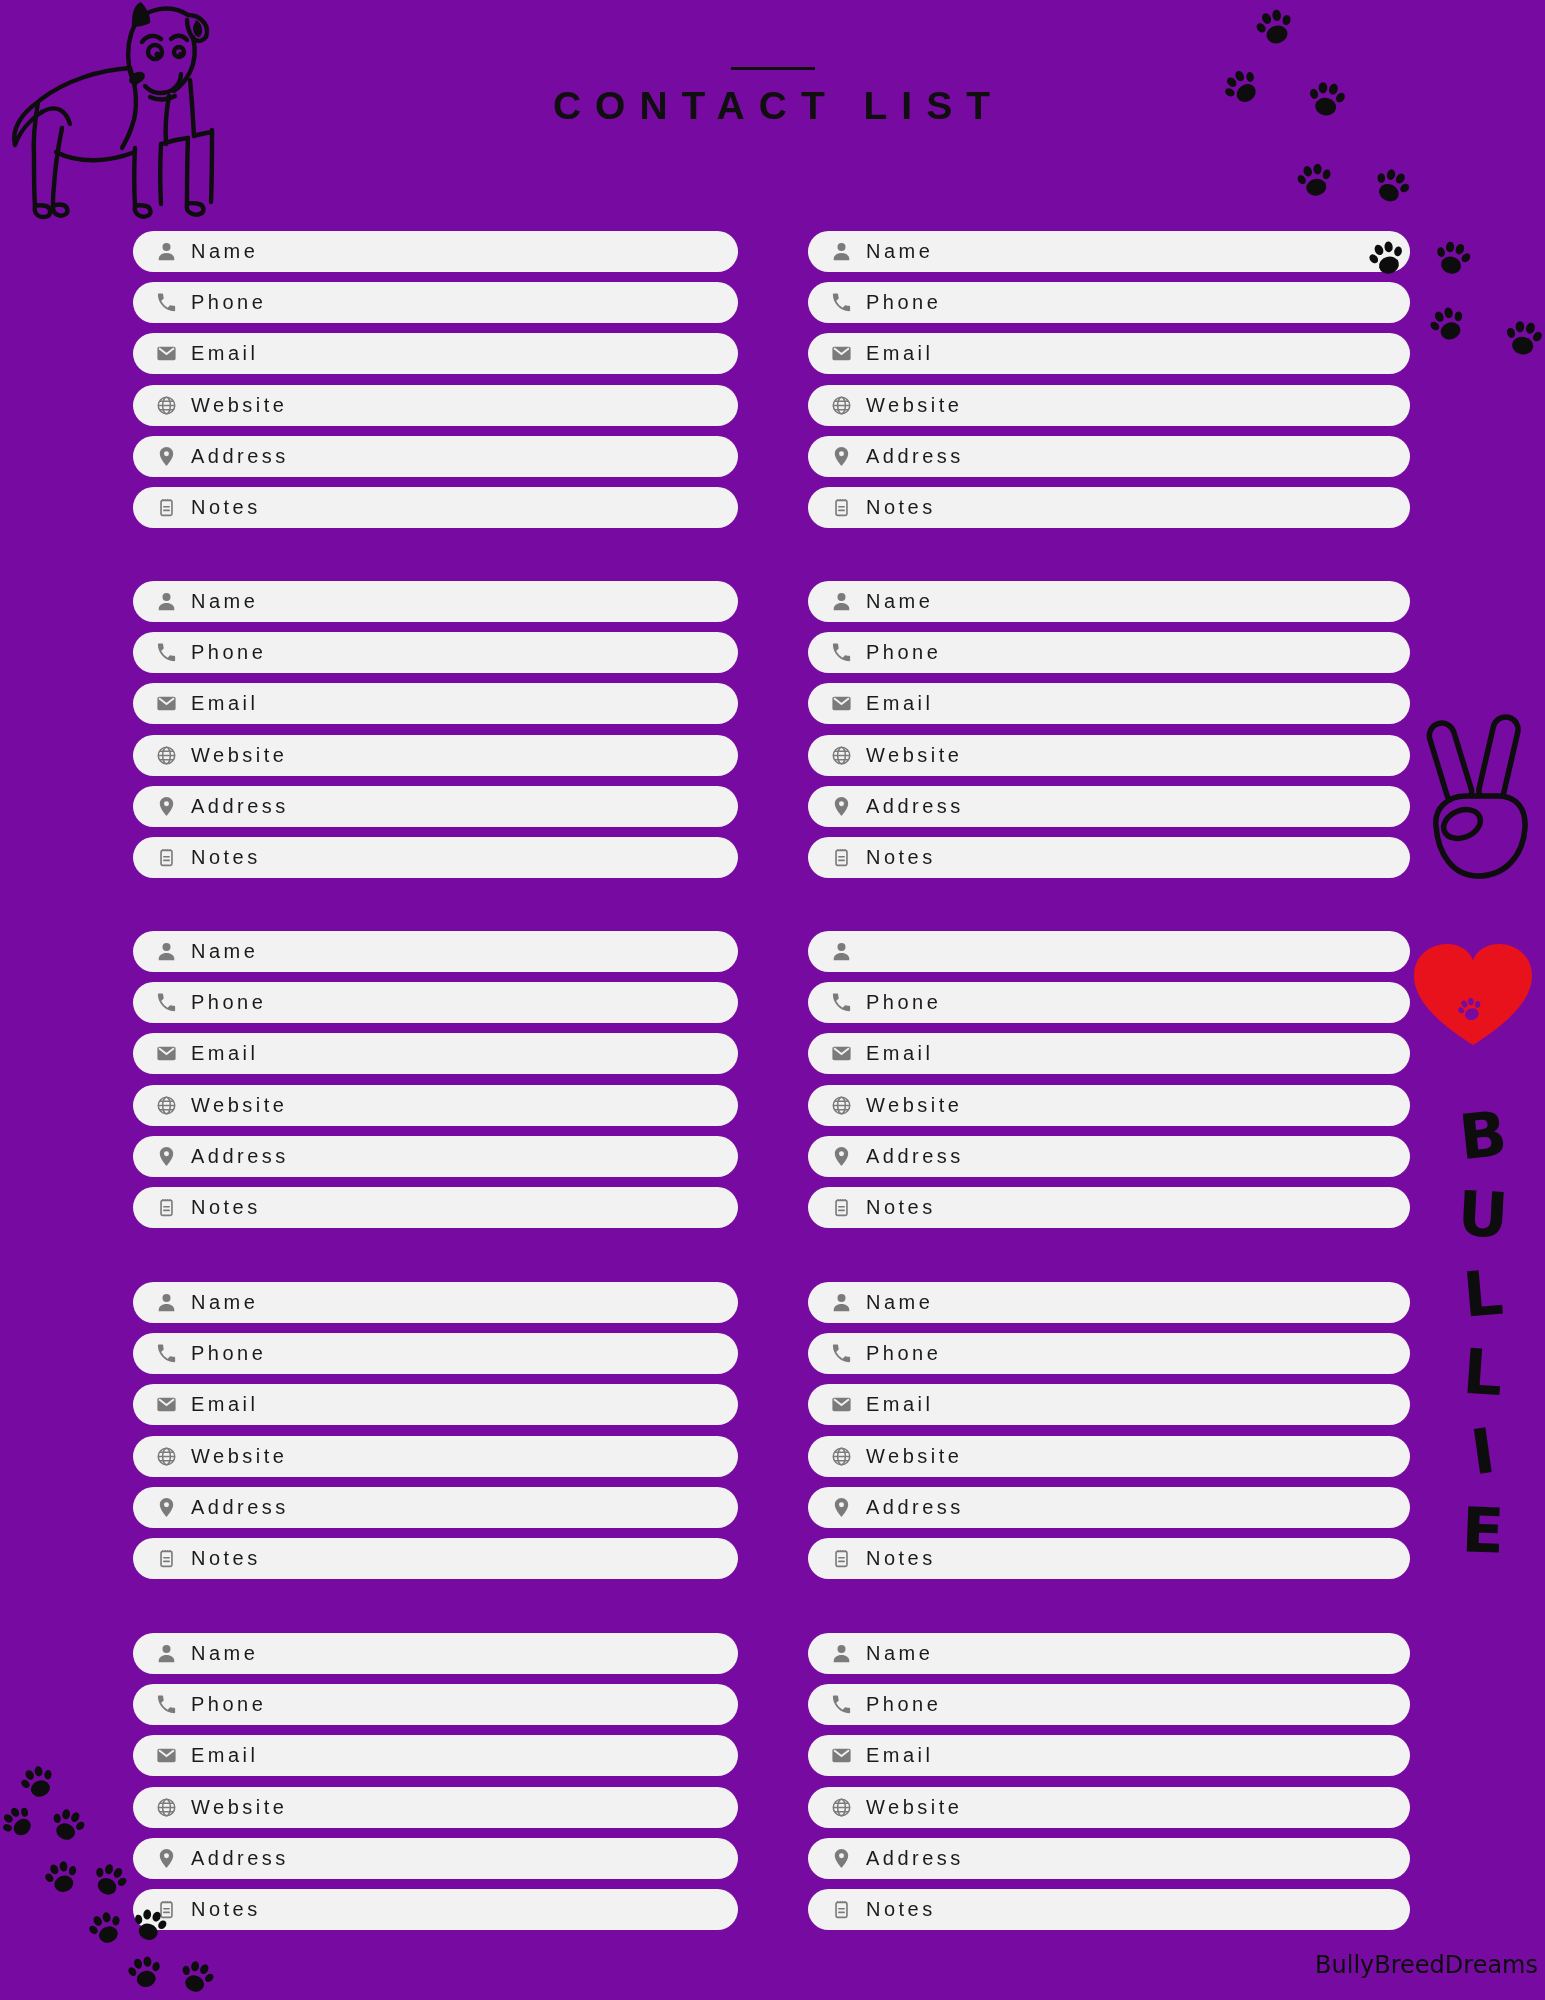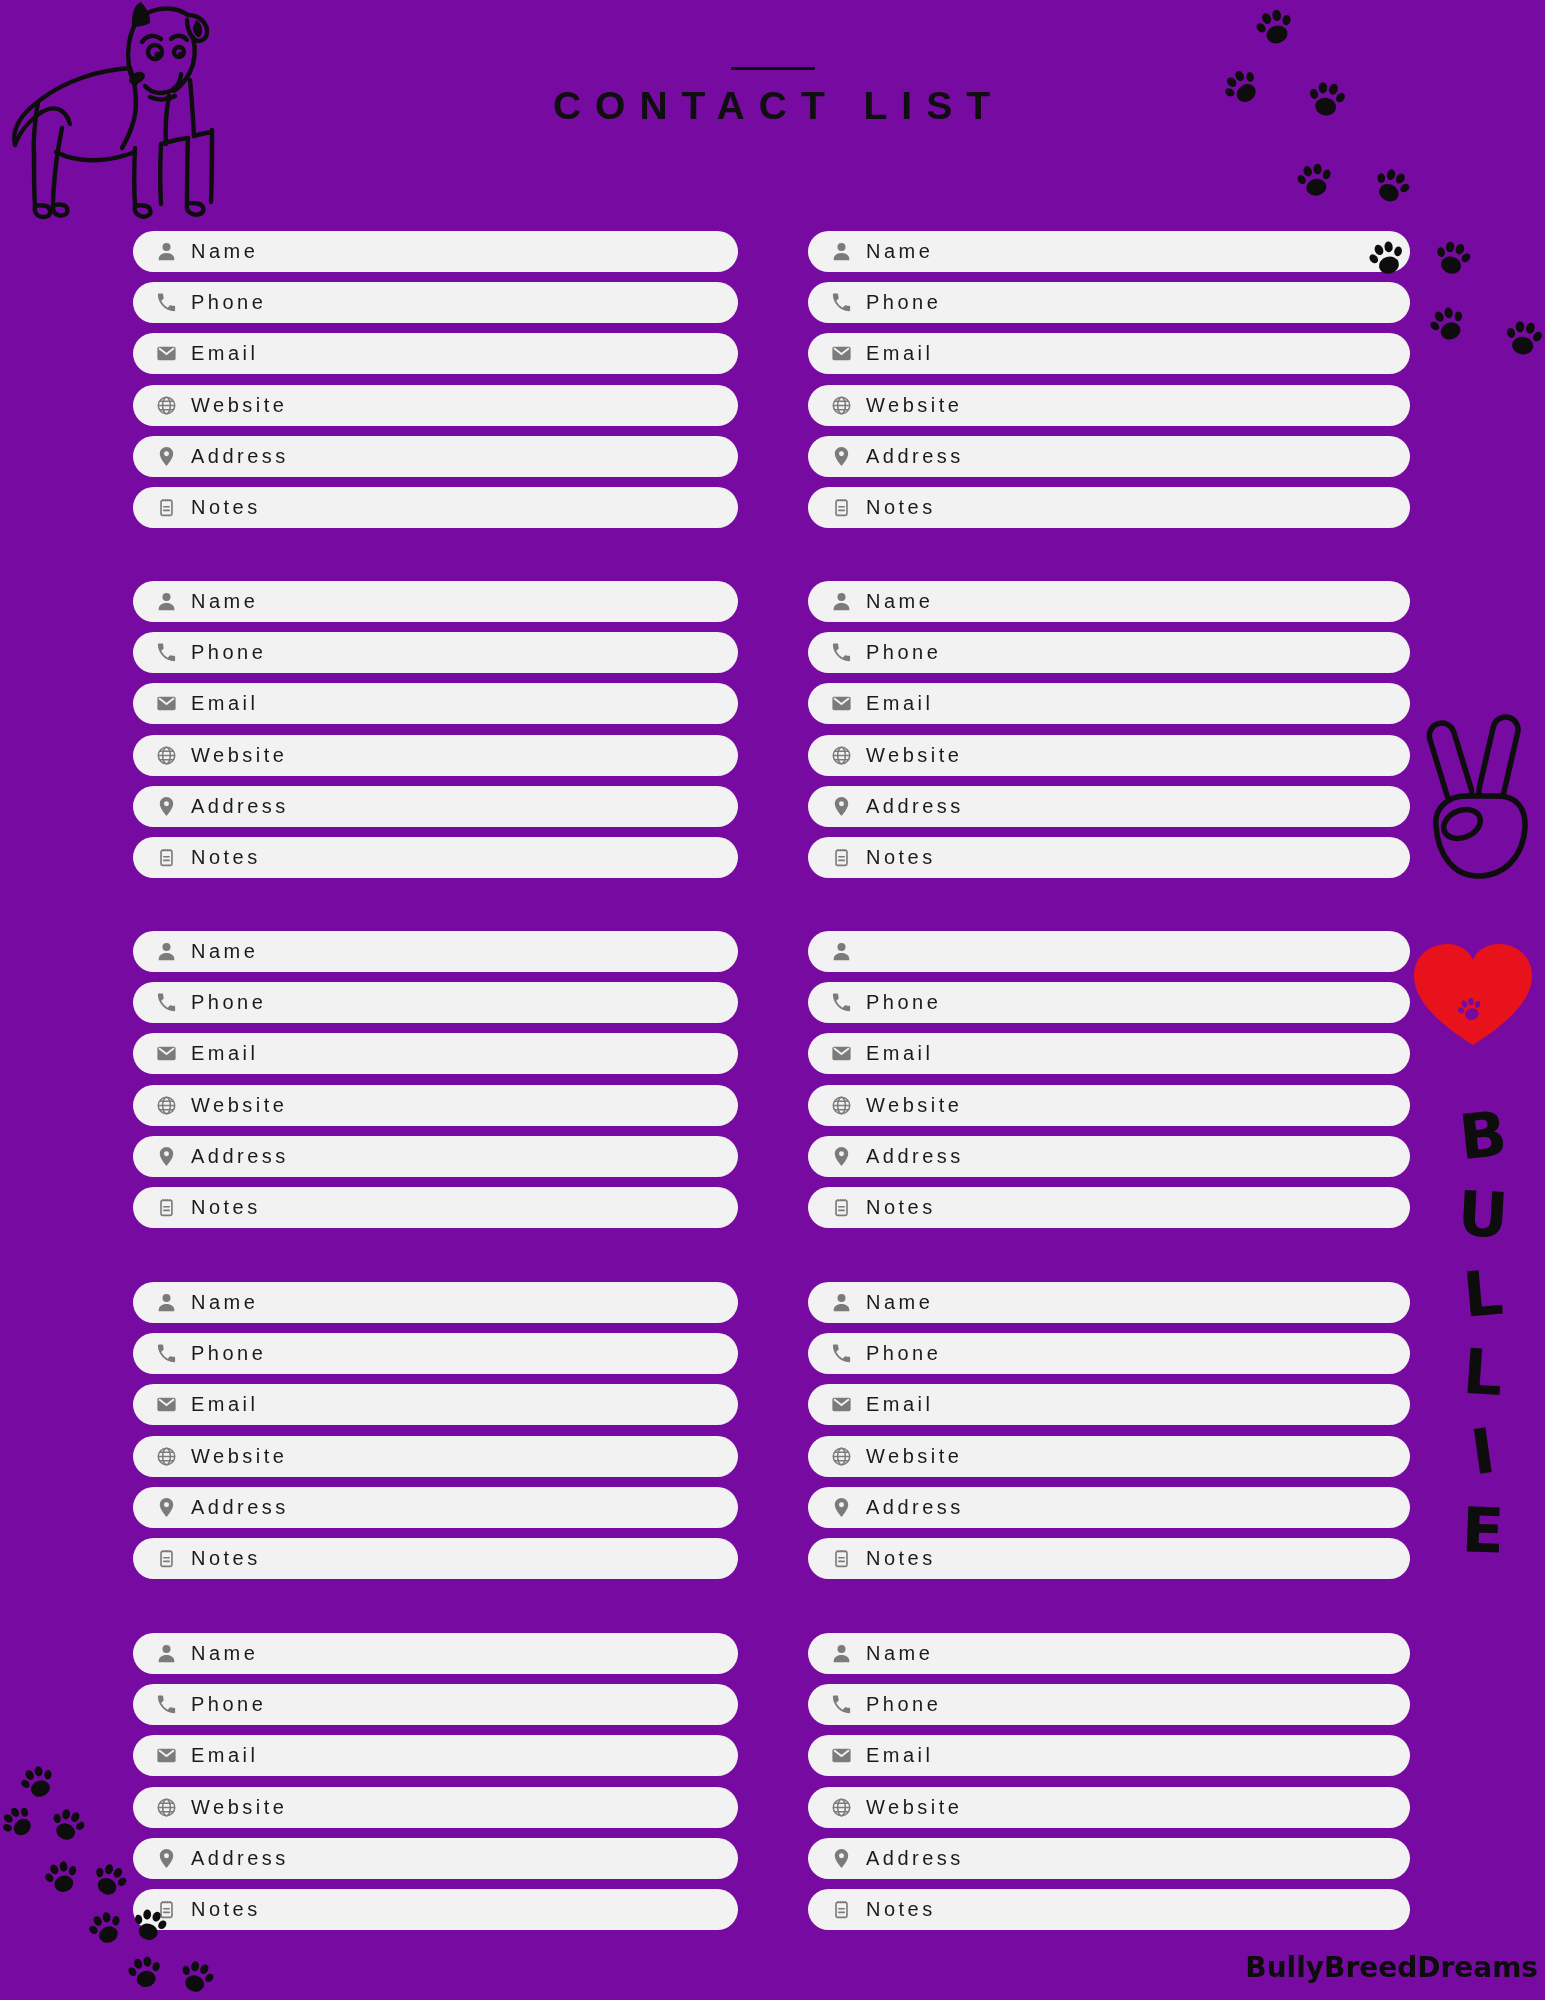--- a/index.html
+++ b/index.html
@@ -38,21 +38,21 @@
   .heart{position:absolute;left:1406px;top:938px;z-index:3;}
   .hline{stroke:var(--ink);stroke-width:4.4;fill:none;stroke-linecap:round;stroke-linejoin:round;}
   .hfillink{fill:var(--ink);stroke:none;}
   .hfill{fill:var(--bg);stroke:var(--ink);stroke-width:5.5;stroke-linejoin:round;stroke-linecap:round;}
   .side-word{position:absolute;left:1444px;top:1096px;width:78px;text-align:center;z-index:3;}
   .side-letter{
     display:block;font-size:62px;line-height:79px;font-weight:700;color:var(--ink);
     font-family:"DejaVu Sans","Liberation Sans",sans-serif;
   }
   .brand{
-    position:absolute;top:1951px;right:7px;font-size:28px;font-weight:700;color:var(--ink);
+    position:absolute;top:1951px;right:7px;font-size:24px;font-weight:400;color:var(--ink);
     font-family:"DejaVu Sans","Liberation Sans",sans-serif;z-index:6;
   }
   .defs{position:absolute;width:0;height:0;overflow:hidden;}
 </style>
 </head>
 <body>
 
 <svg class="defs" xmlns="http://www.w3.org/2000/svg" aria-hidden="true">
   <symbol id="person-icon" viewBox="0 0 24 24">
     <circle cx="12" cy="7.2" r="4.2" fill="#7B7B7B"></circle>

